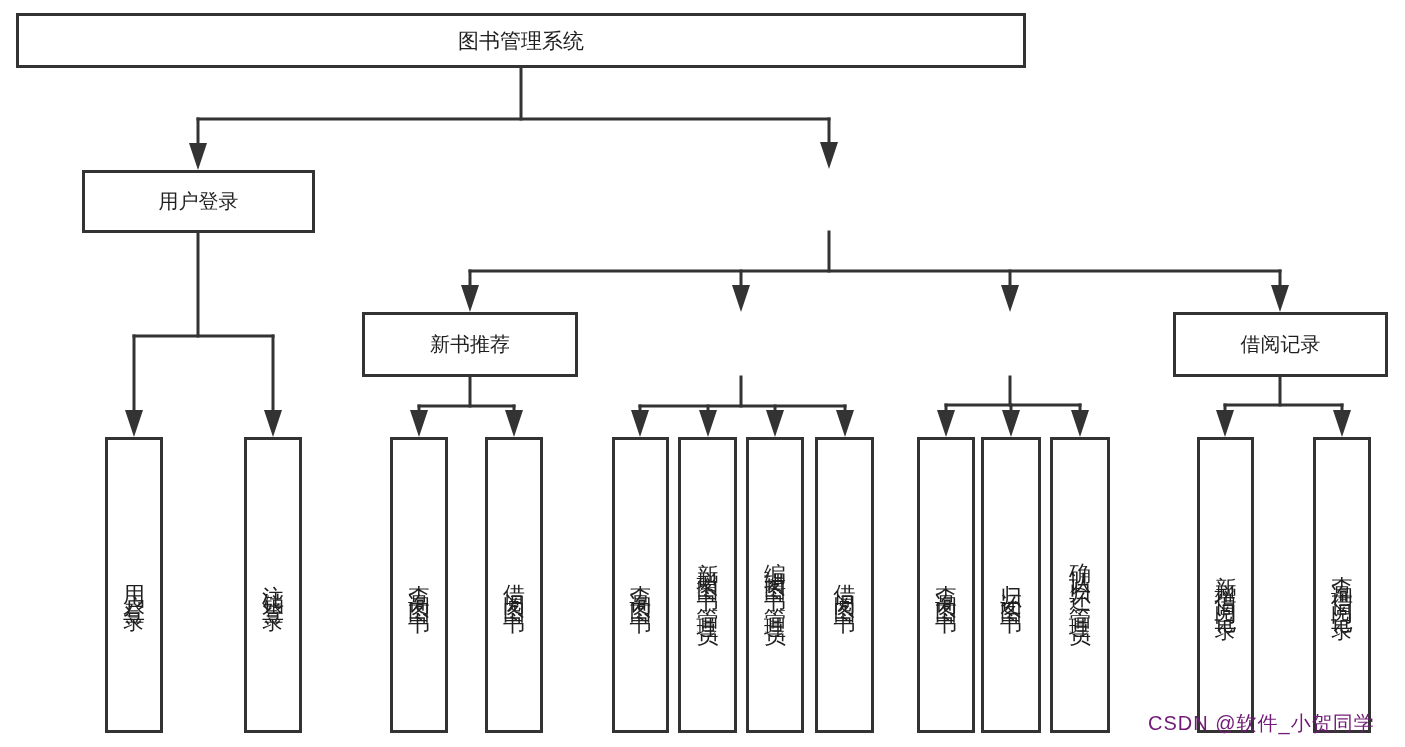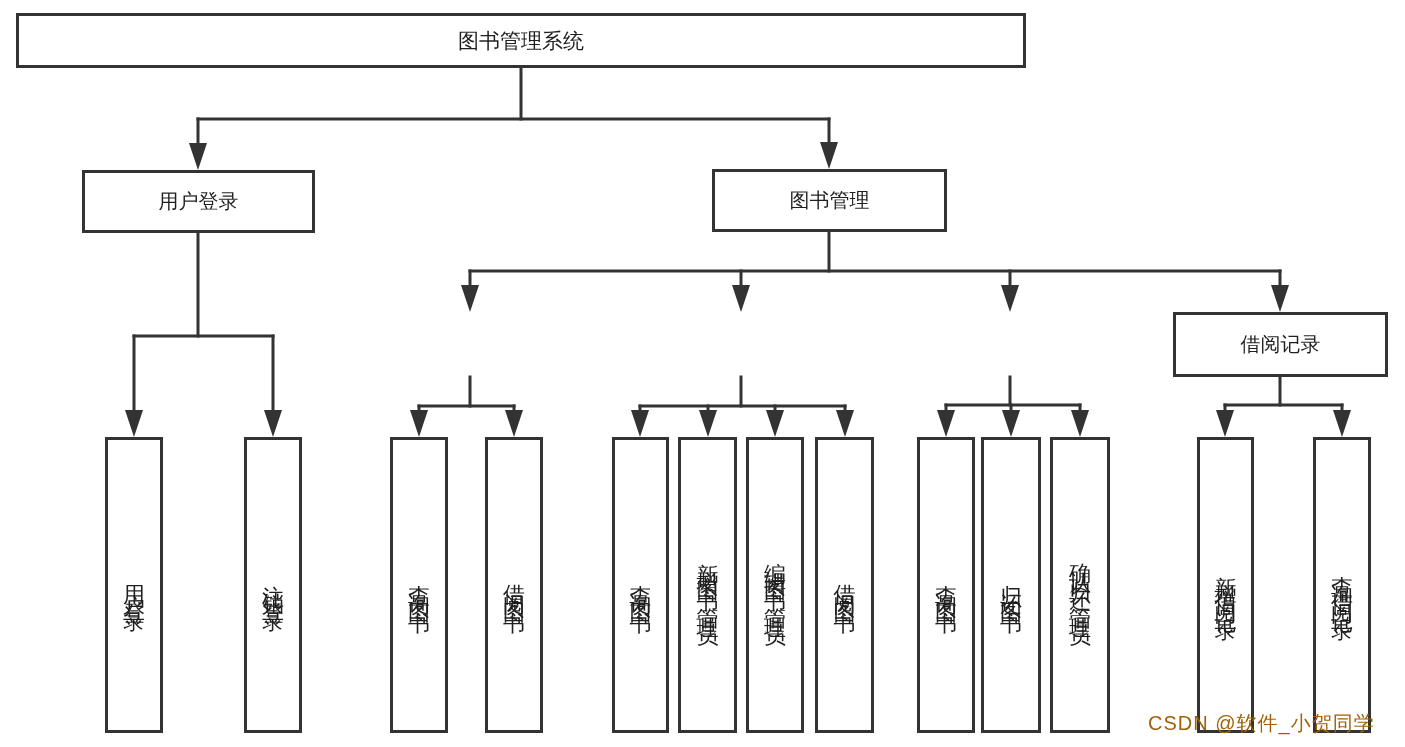--- a/index.html
+++ b/index.html
@@ -56,21 +56,21 @@
     font-size: 22px;
     letter-spacing: 9px;
     line-height: 1;
     z-index: 2;
   }
   .watermark {
     position: absolute;
     left: 1148px;
     top: 710px;
     font-size: 20px;
-    color: #a16207;
+    color: #701a75;
     white-space: nowrap;
     z-index: 5;
     letter-spacing: 1px;
   }
 </style>
 </head>
 <body>
 
 <div class="canvas">
 
@@ -136,22 +136,22 @@
       <polygon points="1002,410 1020,410 1011,437"></polygon>
       <polygon points="1071,410 1089,410 1080,437"></polygon>
       <polygon points="1216,410 1234,410 1225,437"></polygon>
       <polygon points="1333,410 1351,410 1342,437"></polygon>
     </g>
   </svg>
 
   <div class="node root" style="left:16px; top:13px; width:1010px; height:55px;">图书管理系统</div>
 
   <div class="node" style="left:82px; top:170px; width:233px; height:63px;">用户登录</div>
-  <div class="node" style="left:712px; top:169px; width:235px; height:63px;">图书管理</div>
 
+  <div class="node" style="left:362px; top:312px; width:216px; height:65px;">新书推荐</div>
   <div class="node" style="left:1173px; top:312px; width:215px; height:65px;">借阅记录</div>
 
   <div class="leaf" style="left:105px; width:58px;">用户登录</div>
   <div class="leaf" style="left:244px; width:58px;">注销登录</div>
 
   <div class="leaf" style="left:390px; width:58px;">查询图书</div>
   <div class="leaf" style="left:485px; width:58px;">借阅图书</div>
 
   <div class="leaf" style="left:612px; width:57px;">查询图书</div>
   <div class="leaf" style="left:678px; width:59px;">新增图书（管理员）</div>

